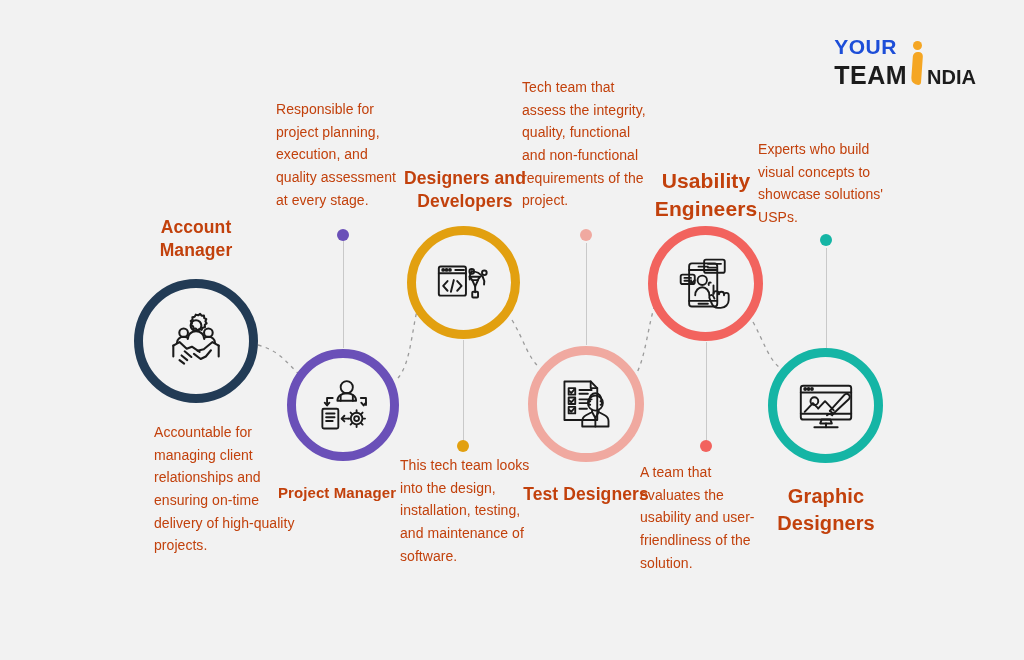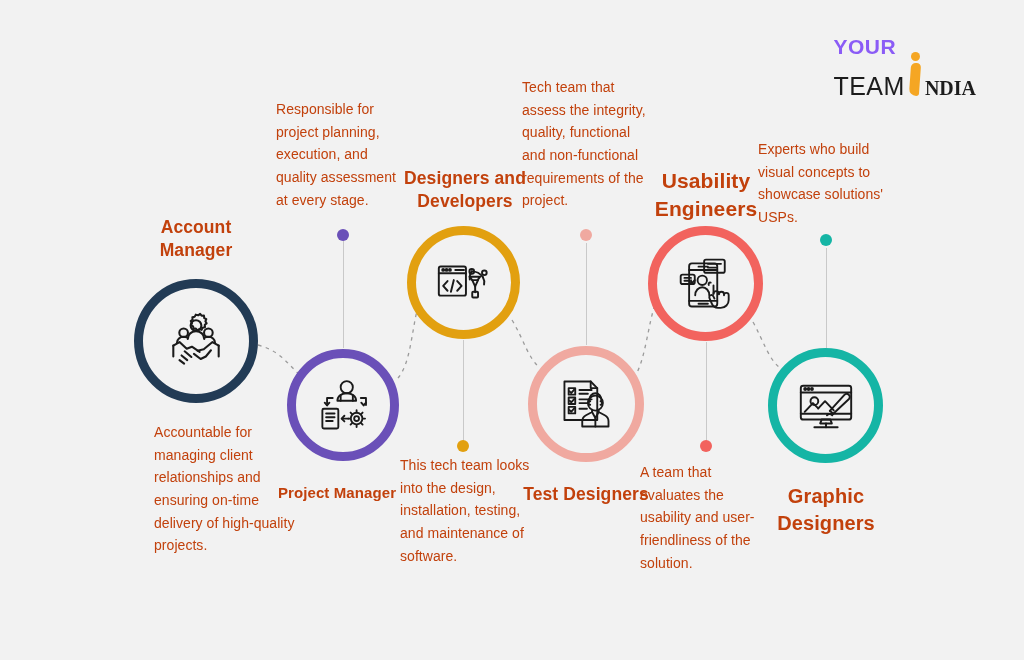--- a/index.html
+++ b/index.html
@@ -8,35 +8,35 @@
     background:#f2f2f2;
     font-family:"Liberation Sans", sans-serif;
     overflow:hidden;
   }
   #stage { position:relative; width:1024px; height:660px; background:#f2f2f2; }
 
   
   .logo { position:absolute; right:48px; top:36px; text-align:left; line-height:1; }
   .logo-row { display:flex; align-items:flex-end; }
   .logo-words { display:flex; flex-direction:column; }
-  .logo-your { font-size:21px; font-weight:700; letter-spacing:.5px; color:#8b5cf6; }
-  .logo-team { font-size:25px; font-weight:400; letter-spacing:.5px; color:#1c1c1c; margin-top:17px; }
+  .logo-your { font-size:21px; font-weight:700; letter-spacing:.5px; color:#1d4ed8; }
+  .logo-team { font-size:25px; font-weight:700; letter-spacing:.5px; color:#1c1c1c; margin-top:6px; }
   .logo-figure { position:relative; width:16px; height:46px; margin:0 1px 1px 3px; }
   .logo-figure .head {
     position:absolute; left:3px; top:0; width:9px; height:9px;
     border-radius:50%; background:#f5a623;
   }
   .logo-figure .body {
     position:absolute; left:2px; top:11px; width:10px; height:33px;
     background:#f5a623;
     border-radius:5px 5px 3px 8px;
     transform:skewX(-4deg);
   }
   .logo-india { font-size:20px; font-weight:800; color:#1c1c1c; letter-spacing:0px;
-                align-self:flex-end; margin-bottom:1px;font-family:Liberation Serif, serif; }
+                align-self:flex-end; margin-bottom:1px; }
 
   
   .node { position:absolute; }
   .ring {
     position:absolute; border-radius:50%;
     background:#f2f2f2;
     display:flex; align-items:center; justify-content:center;
   }
   .ring svg { display:block; }
 

